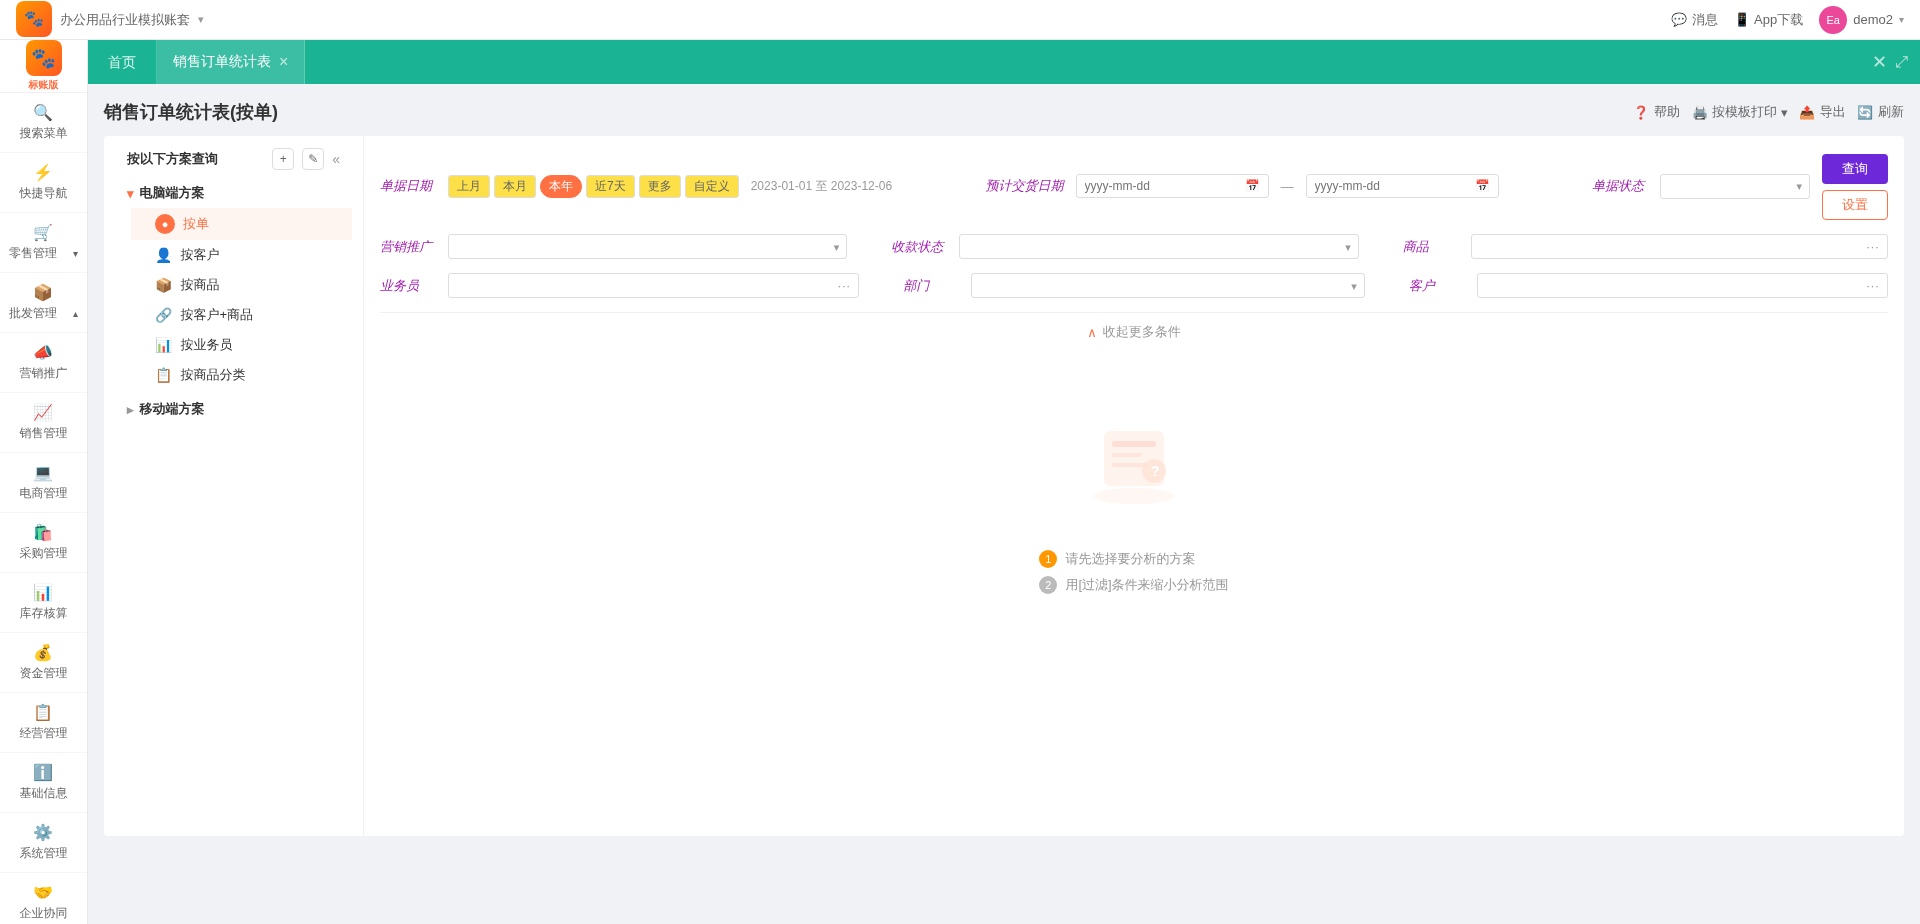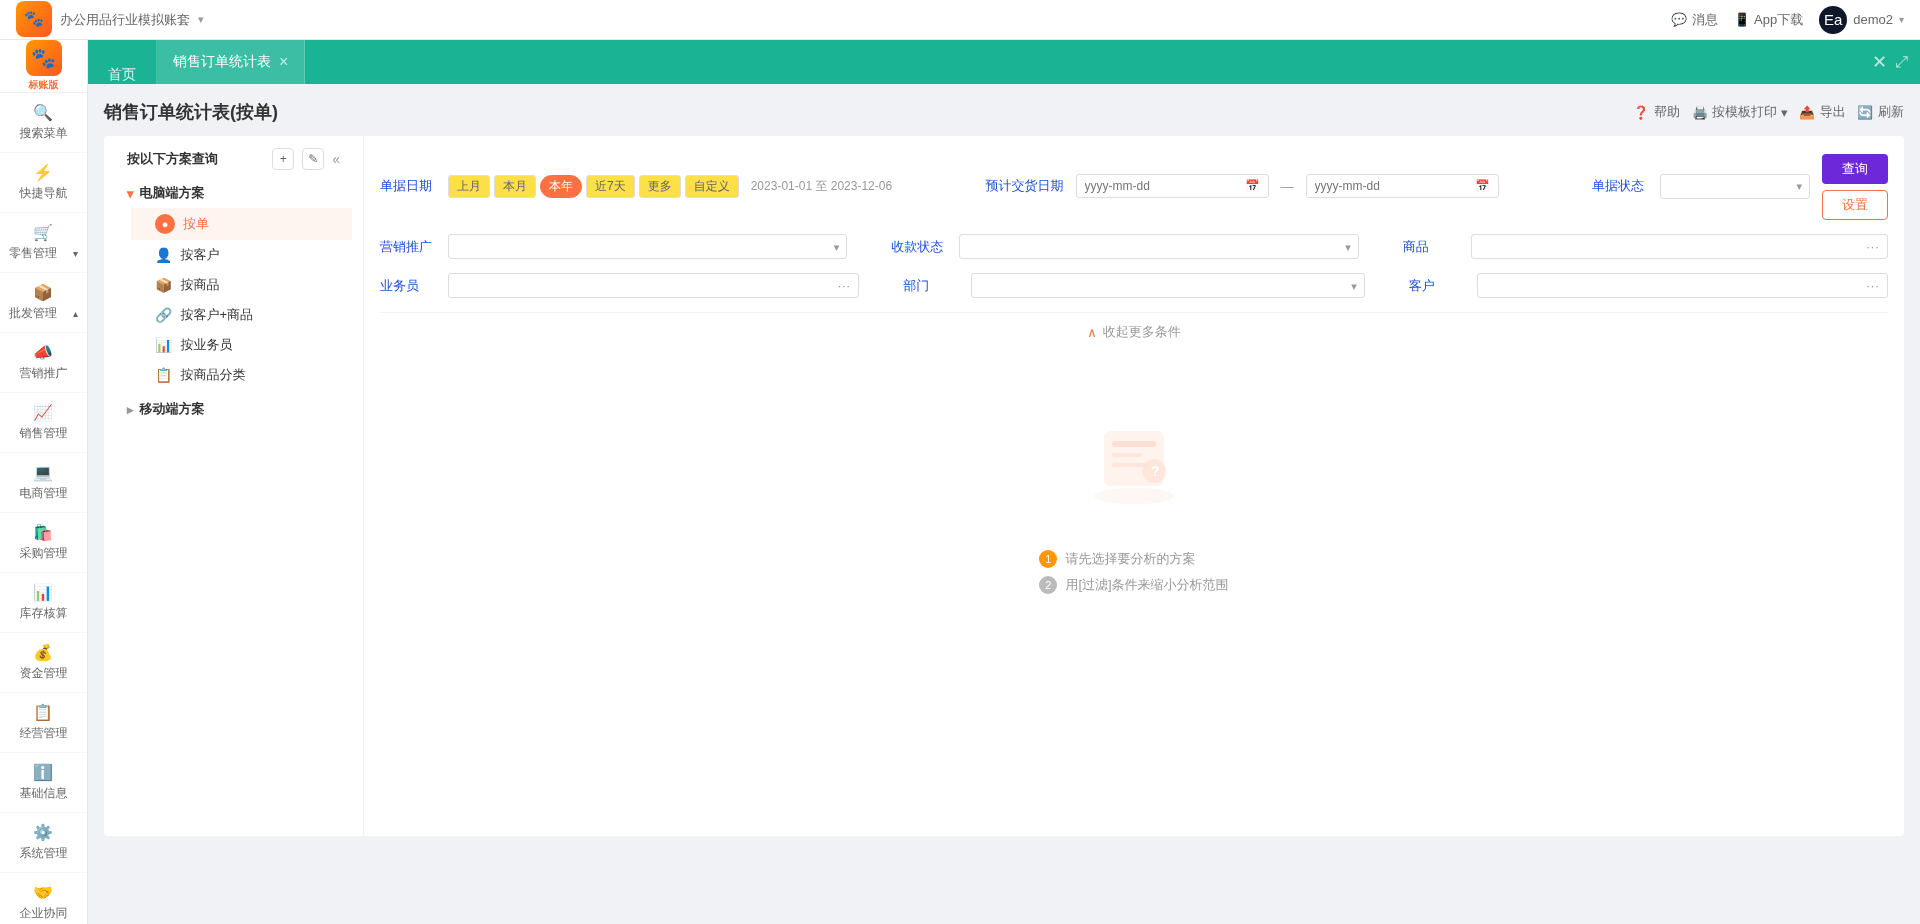--- a/index.html
+++ b/index.html
@@ -3,21 +3,21 @@
   <meta charset="utf-8">
   <style>
     * { box-sizing: border-box; margin: 0; padding: 0; }
     body { font-family: 'Microsoft YaHei', 'PingFang SC', sans-serif; font-size: 13px; background: #f0f2f5; display: flex; flex-direction: column; height: 100vh; overflow: hidden; }
 
     
     .top-bar { height: 40px; background: #fff; display: flex; align-items: center; padding: 0 16px; border-bottom: 1px solid #e8e8e8; justify-content: space-between; }
     .top-bar-left { display: flex; align-items: center; gap: 8px; color: #666; font-size: 13px; }
     .top-bar-right { display: flex; align-items: center; gap: 16px; font-size: 13px; color: #666; }
     .top-bar-right .user-info { display: flex; align-items: center; gap: 6px; }
-    .avatar { width: 28px; height: 28px; border-radius: 50%; background: #0f172a; display: flex; align-items: center; justify-content: center; color: #fff; font-size: 15px; }
+    .avatar { width: 28px; height: 28px; border-radius: 50%; background: #ec4899; display: flex; align-items: center; justify-content: center; color: #fff; font-size: 11px; }
 
     
     .main-layout { display: flex; flex: 1; overflow: hidden; }
 
     
     .sidebar { width: 88px; background: #fff; border-right: 1px solid #e8e8e8; display: flex; flex-direction: column; overflow-y: auto; }
     .sidebar-logo { height: 56px; display: flex; flex-direction: column; align-items: center; justify-content: center; border-bottom: 1px solid #f0f0f0; }
     .logo-icon { width: 36px; height: 36px; background: linear-gradient(135deg, #ff9800, #ff5722); border-radius: 8px; display: flex; align-items: center; justify-content: center; color: #fff; font-size: 16px; margin-bottom: 2px; }
     .logo-text { font-size: 10px; color: #ff7043; font-weight: bold; }
     .sidebar-item { display: flex; flex-direction: column; align-items: center; justify-content: center; padding: 10px 4px; cursor: pointer; color: #666; font-size: 12px; gap: 3px; border-bottom: 1px solid #f5f5f5; }
@@ -56,21 +56,21 @@
     .tree-parent { padding: 6px 12px; display: flex; align-items: center; gap: 6px; font-size: 13px; color: #333; font-weight: bold; }
     .tree-icon { width: 18px; height: 18px; display: flex; align-items: center; justify-content: center; font-size: 14px; border-radius: 50%; }
     .tree-icon.orange { background: #ff7043; color: #fff; font-size: 11px; width: 20px; height: 20px; border-radius: 50%; }
     .sub-items { padding-left: 16px; }
 
     
     .right-panel { flex: 1; padding: 16px; }
 
     
     .filter-row { display: flex; align-items: center; gap: 12px; margin-bottom: 14px; flex-wrap: wrap; }
-    .filter-label { color: #1d4ed8; font-size: 13px; white-space: nowrap; min-width: 56px; }
+    .filter-label { color: #a21caf; font-size: 13px; white-space: nowrap; min-width: 56px; font-style: italic; }
     .date-btns { display: flex; align-items: center; gap: 4px; }
     .date-btn { padding: 2px 8px; border: 1px solid #ddd; border-radius: 3px; cursor: pointer; font-size: 12px; color: #666; background: #fde047; }
     .date-btn.active { background: #ff7043; border-color: #ff7043; color: #fff; border-radius: 12px; }
     .date-range-text { font-size: 12px; color: #999; }
     .filter-select { border: 1px solid #ddd; border-radius: 3px; padding: 4px 28px 4px 8px; font-size: 13px; color: #333; background: #fff; appearance: none; cursor: pointer; min-width: 120px; position: relative; }
     .select-wrapper { position: relative; display: inline-block; }
     .select-wrapper::after { content: '▾'; position: absolute; right: 8px; top: 50%; transform: translateY(-50%); color: #999; font-size: 11px; pointer-events: none; }
     .date-input-wrapper { position: relative; display: inline-block; }
     .date-input { border: 1px solid #ddd; border-radius: 3px; padding: 4px 28px 4px 8px; font-size: 12px; color: #999; background: #fff; min-width: 120px; }
     .date-input-wrapper .cal-icon { position: absolute; right: 8px; top: 50%; transform: translateY(-50%); color: #999; font-size: 12px; }
@@ -189,21 +189,21 @@
     <div class="sidebar-item">
       <span class="icon">🤝</span>
       <span>企业协同</span>
     </div>
 
   </div>
 
   <div class="content-area">
 
     <div style="background: #1ab394; display:flex; align-items:stretch; height:44px;">
-      <div style="padding: 0 20px; display:flex; align-items:flex-end; color:rgba(255,255,255,0.85); font-size:14px; cursor:pointer; border-right:1px solid rgba(255,255,255,0.2);">
+      <div style="padding: 14px 20px; display:flex; align-items:flex-start; color:rgba(255,255,255,0.85); font-size:14px; cursor:pointer; border-right:1px solid rgba(255,255,255,0.2);">
         <span>首页</span>
       </div>
       <div style="padding: 0 16px; display:flex; align-items:center; gap:8px; background:rgba(255,255,255,0.15); color:#fff; font-size:14px; border-right:1px solid rgba(255,255,255,0.2);">
         <span>销售订单统计表</span>
         <span style="cursor:pointer; color:rgba(255,255,255,0.7); font-size:16px;">×</span>
       </div>
       <div style="margin-left:auto; display:flex; align-items:center; gap:8px; padding:0 12px;">
         <span style="color:rgba(255,255,255,0.7); font-size:18px; cursor:pointer;">✕</span>
         <span style="color:rgba(255,255,255,0.7); font-size:16px; cursor:pointer;">⤢</span>
       </div>

